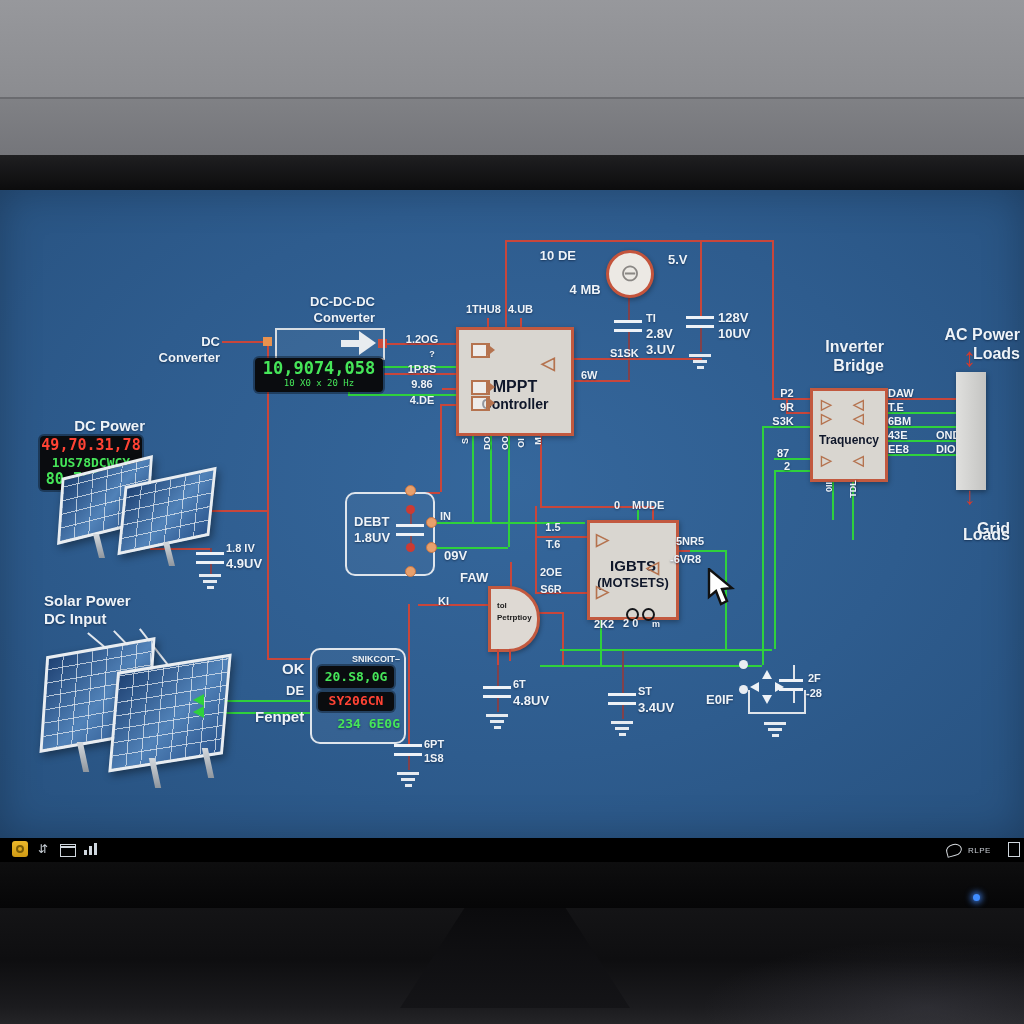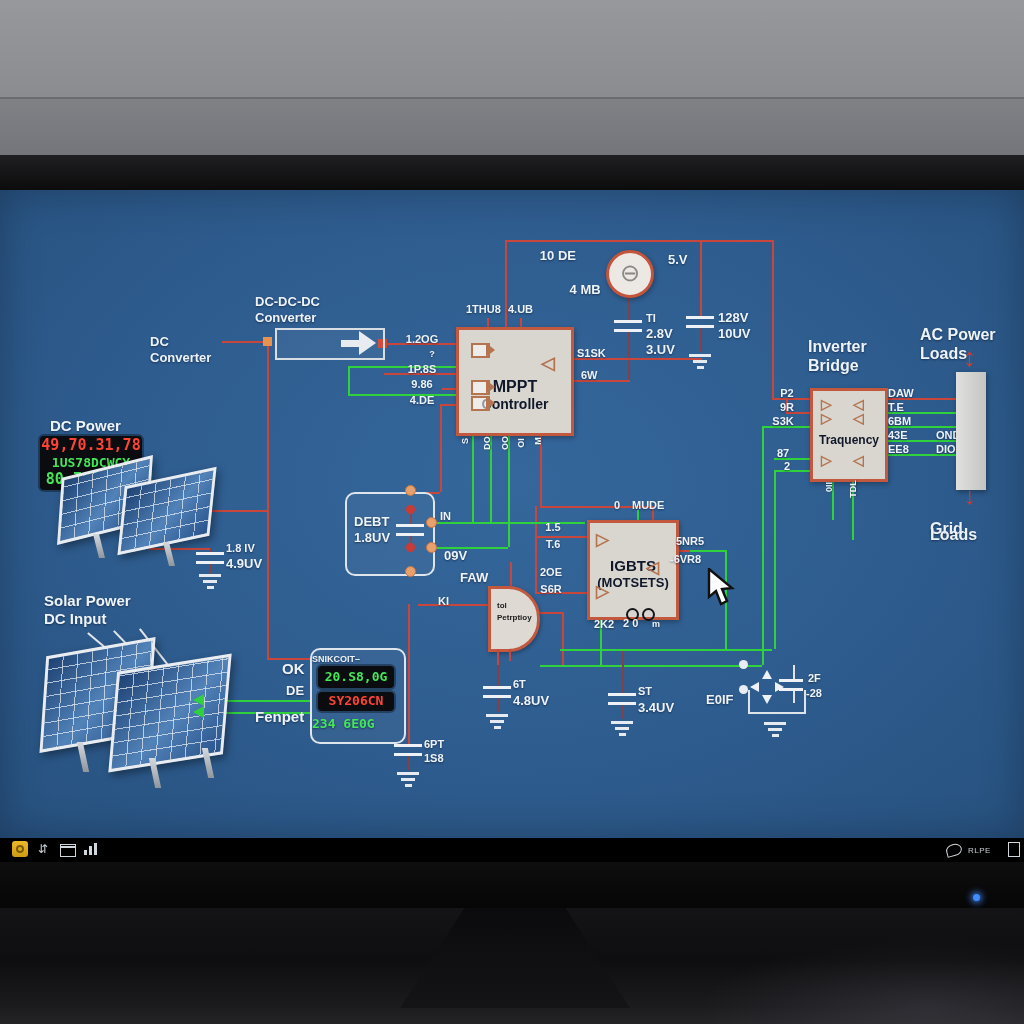--- a/index.html
+++ b/index.html
@@ -14,21 +14,21 @@
   .scene{position:absolute;left:0;top:908px;width:1024px;height:116px;background:linear-gradient(#141416,#0e0e10 45%,#1b1b1e 85%,#242427);}
   .stand{position:absolute;left:400px;top:908px;width:230px;height:100px;background:linear-gradient(#0b0b0d,#141417);clip-path:polygon(28% 0,72% 0,100% 100%,0 100%);}
   .desk-glow{position:absolute;left:700px;top:940px;width:324px;height:84px;background:radial-gradient(ellipse at 70% 80%, rgba(110,110,125,.22), transparent 70%);}
   .led{position:absolute;left:973px;top:894px;width:7px;height:7px;border-radius:50%;background:#3f8cff;box-shadow:0 0 6px 2px rgba(70,140,255,.8);}
   
   .lbl{position:absolute;color:#eef3f8;font-weight:700;font-size:13px;white-space:nowrap;text-shadow:0 1px 2px rgba(5,20,45,.55);}
   .lbl.sm{font-size:11px;font-weight:600;}
   .lbl.xs{font-size:9px;font-weight:600;}
   .lbl.lg{font-size:15px;}
   .lbl.xl{font-size:16px;}
-  .ctr{text-align:left;}
+  .ctr{text-align:right;}
   .rgt{text-align:center;}
   .rot{transform:rotate(-90deg);transform-origin:center;}
   
   .w{position:absolute;}
   .wr{background:#c8463b;}
   .wg{background:#2fd13c;}
   .wm{background:#81414b;}
   .ww{background:#dfe4ea;}
   .h2{height:2px;} .v2{width:2px;}
   .gbox{position:absolute;border:2px solid #2fd13c;background:transparent;}
@@ -191,20 +191,24 @@
   <div class="lbl ctr" style="left:255px;top:294px;width:120px;">DC-DC-DC</div>
   <div class="lbl ctr" style="left:255px;top:310px;width:120px;">Converter</div>
   <div class="lbl ctr" style="left:150px;top:334px;width:70px;">DC</div>
   <div class="lbl ctr" style="left:150px;top:350px;width:70px;">Converter</div>
 
   <div class="arrowbox" style="left:275px;top:328px;width:106px;height:28px;">
     <div class="abs" style="left:64px;top:10px;width:18px;height:7px;background:#e8ecf0;"></div>
     <div class="abs" style="left:82px;top:1px;width:0;height:0;border-top:12px solid transparent;border-bottom:12px solid transparent;border-left:17px solid #e8ecf0;"></div>
   </div>
 
+  <div class="disp" style="left:255px;top:358px;width:128px;height:34px;">
+    <div class="gt" style="font-size:17px;font-weight:700;line-height:20px;">10,9074,058</div>
+    <div class="gt" style="font-size:9px;line-height:10px;">10 X0 x 20 Hz</div>
+  </div>
 
   <div class="lbl lg ctr" style="left:50px;top:417px;width:95px;">DC Power</div>
   <div class="disp" style="left:40px;top:436px;width:102px;height:54px;">
     <div class="rt" style="font-size:15px;font-weight:700;line-height:18px;">49,70.31,78</div>
     <div class="gt" style="font-size:13px;font-weight:700;line-height:17px;">1US78DCWCY</div>
     <div class="gt" style="font-size:15px;font-weight:700;line-height:17px;">80.7S2.0US</div>
   </div>
 
   <div class="spanel" style="left:58px;top:468px;width:88px;height:58px;transform:rotate(-14deg) skewX(-18deg);"></div>
   <div class="spanel" style="left:120px;top:478px;width:88px;height:60px;transform:rotate(-12deg) skewX(-18deg);"></div>
@@ -270,21 +274,21 @@
     <div class="bgate" style="left:12px;top:66px;"></div>
     <div class="tri" style="left:82px;top:24px;font-size:18px;">◁</div>
   </div>
   <div class="lbl sm" style="left:466px;top:303px;">1THU8</div>
   <div class="lbl sm" style="left:508px;top:303px;">4.UB</div>
   <div class="lbl sm rgt" style="left:392px;top:333px;width:60px;">1.2OG</div>
   <div class="lbl xs rgt" style="left:412px;top:349px;width:40px;">?</div>
   <div class="lbl sm rgt" style="left:392px;top:363px;width:60px;">1P.8S</div>
   <div class="lbl sm rgt" style="left:392px;top:378px;width:60px;">9.86</div>
   <div class="lbl sm rgt" style="left:392px;top:394px;width:60px;">4.DE</div>
-  <div class="lbl sm" style="left:577px;top:347px;">S1SK</div>
+  <div class="lbl sm" style="left:610px;top:347px;">S1SK</div>
   <div class="lbl sm" style="left:581px;top:369px;">6W</div>
   <div class="lbl xs rot" style="left:462px;top:436px;">S</div>
   <div class="lbl xs rot" style="left:480px;top:438px;">DO</div>
   <div class="lbl xs rot" style="left:498px;top:438px;">OO</div>
   <div class="lbl xs rot" style="left:516px;top:438px;">OI</div>
   <div class="lbl xs rot" style="left:534px;top:436px;">M</div>
 
   <div class="rpanel" style="left:345px;top:492px;width:86px;height:80px;"></div>
   <div class="lbl" style="left:354px;top:514px;">DEBT</div>
   <div class="lbl" style="left:354px;top:530px;">1.8UV</div>

